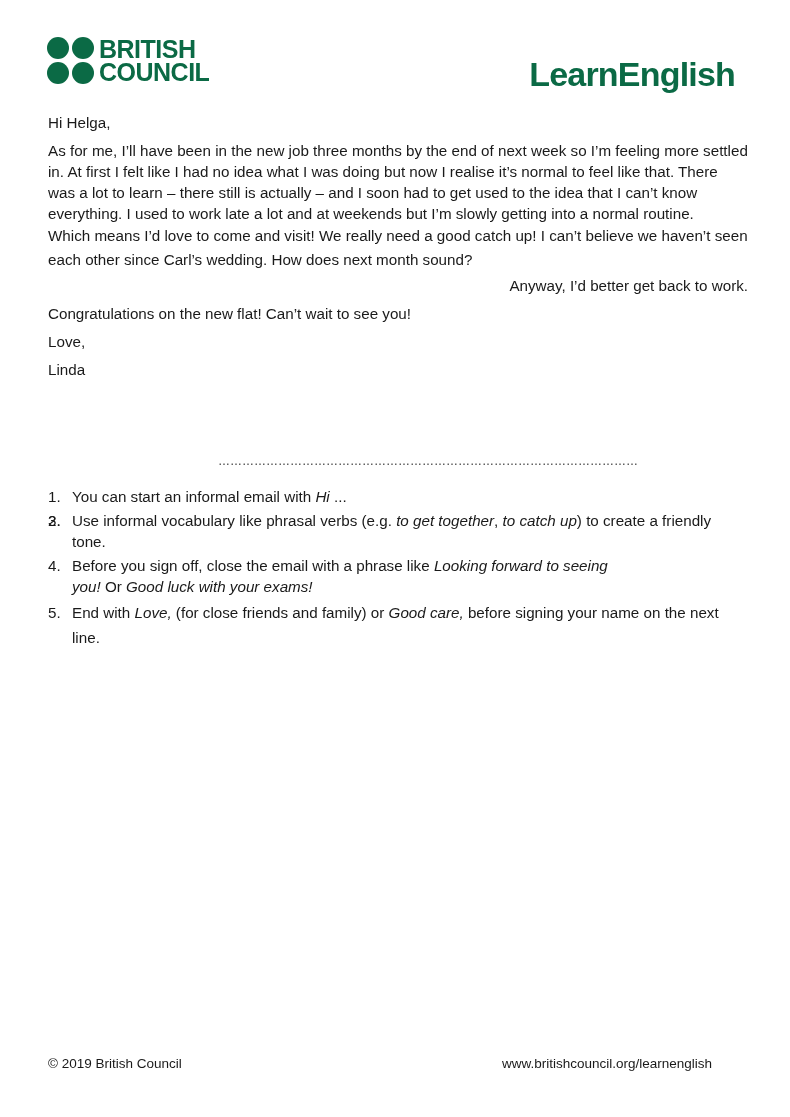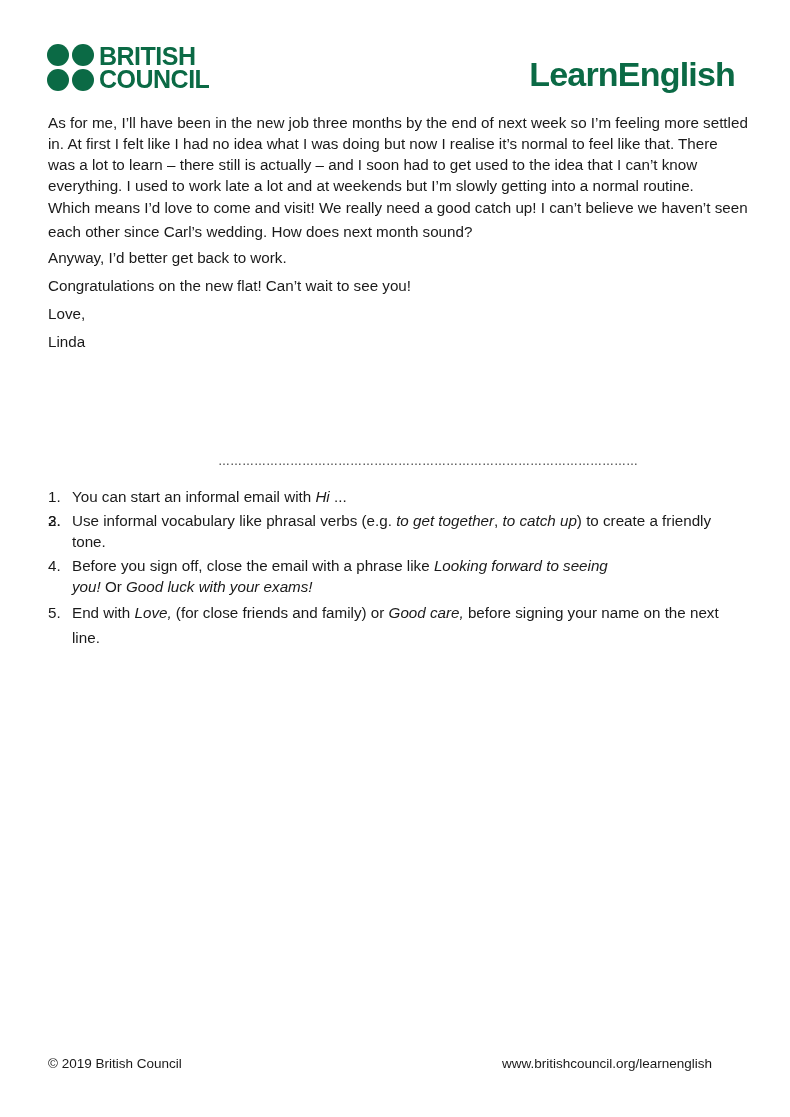--- a/index.html
+++ b/index.html
@@ -1,35 +1,35 @@
 <!DOCTYPE html>
 <html><head>
   <meta charset="utf-8">
   <style>
     html, body { margin: 0; padding: 0; background: #ffffff; }
     body {
       width: 790px; height: 1117px; position: relative; overflow: hidden;
       font-family: "Liberation Sans", sans-serif; color: #1a1a1a;
     }
     .header { position: absolute; left: 0; top: 0; width: 790px; height: 110px; }
-    .bc-logo { position: absolute; left: 47px; top: 44px; display: flex; align-items: center; }
+    .bc-logo { position: absolute; left: 47px; top: 37px; display: flex; align-items: center; }
     .dots { display: grid; grid-template-columns: 22px 22px; grid-template-rows: 22px 22px; gap: 3px 3px; margin-right: 5px; }
     .dot { width: 22px; height: 22px; border-radius: 50%; background: #0b6a45; }
     .bc-text { display: flex; flex-direction: column; font-family: "Liberation Sans", sans-serif; font-weight: bold; color: #0b6a45; font-size: 25px; line-height: 23px; letter-spacing: -0.5px; }
     .le-logo { position: absolute; right: 55px; top: 55px; font-size: 34px; color: #0b6a45; letter-spacing: -0.8px; font-family: "Liberation Sans", sans-serif; }
     .le-logo .light { font-weight: bold; }
     .le-logo .bold { font-weight: bold; text-align: right; }
 
     .content { position: absolute; left: 48px; top: 112px; width: 700px; font-size: 15.2px; line-height: 21px; }
     .content p { margin: 0; }
     .p-greeting { margin-bottom: 7px !important; }
     .p1 { margin-bottom: 3px !important; }
     .p2 { margin-bottom: 0 !important; }
     .p3 { margin-bottom: 3px !important; line-height: 24px; }
-    .p4 { margin-bottom: 7px !important; }
+    .p4 { margin-bottom: 7px !important; text-align: right; }
     .p5 { margin-bottom: 7px !important; }
     .p6 { margin-bottom: 7px !important; }
     .p7 { margin-bottom: 0 !important; }
     .dotted-line { position: absolute; left: 218px; top: 454px; width: 510px; height: 14px; font-size: 12px; color: #333; letter-spacing: 0px; overflow: hidden; white-space: nowrap; }
 
     .tips { position: absolute; left: 48px; top: 486px; width: 700px; }
     .tips-title { font-size: 18px; line-height: 22px; margin-bottom: 6px; }
     .tips ol { list-style: none; margin: 0; padding: 0; font-size: 15.2px; line-height: 21px; }
     .tips li { position: relative; padding-left: 24px; margin-bottom: 3px; }
     .tips li .num { position: absolute; left: 0; top: 0; }
@@ -53,20 +53,21 @@
     </div>
     <div class="bc-text">
       <span>BRITISH</span>
       <span>COUNCIL</span>
     </div>
   </div>
   <div class="le-logo"><span class="light">Learn</span><span class="bold">English</span></div>
 </div>
 
 <div class="content">
+  <p class="p-greeting">Hi Helga,</p>
   <p class="p2">As for me, I’ll have been in the new job three months by the end of next week so I’m feeling more settled in. At first I felt like I had no idea what I was doing but now I realise it’s normal to feel like that. There was a lot to learn – there still is actually – and I soon had to get used to the idea that I can’t know everything. I used to work late a lot and at weekends but I’m slowly getting into a normal routine.</p>
   <p class="p3">Which means I’d love to come and visit! We really need a good catch up! I can’t believe we haven’t seen each other since Carl’s wedding. How does next month sound?</p>
   <p class="p4">Anyway, I’d better get back to work.</p>
   <p class="p5">Congratulations on the new flat! Can’t wait to see you!</p>
   <p class="p6">Love,</p>
   <p class="p7">Linda</p>
 </div>
 
 <div class="dotted-line">……………………………………………………………………………………………</div>
 

